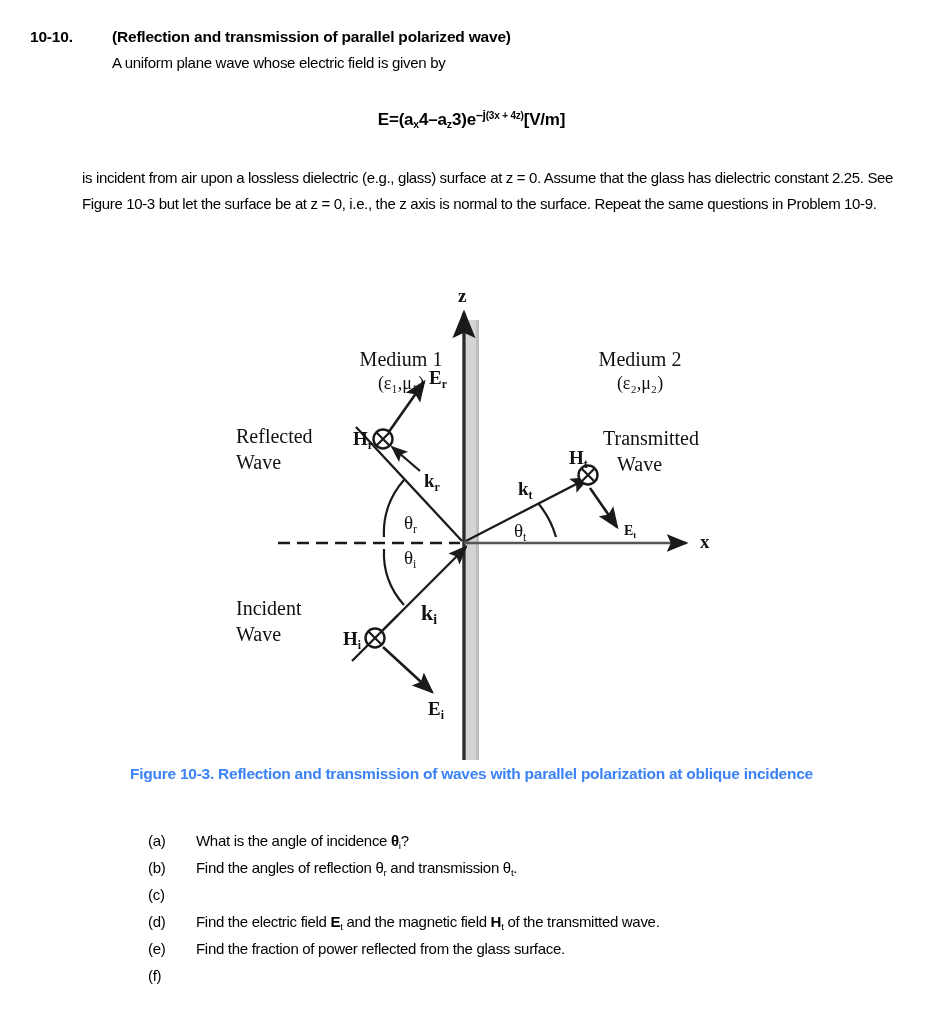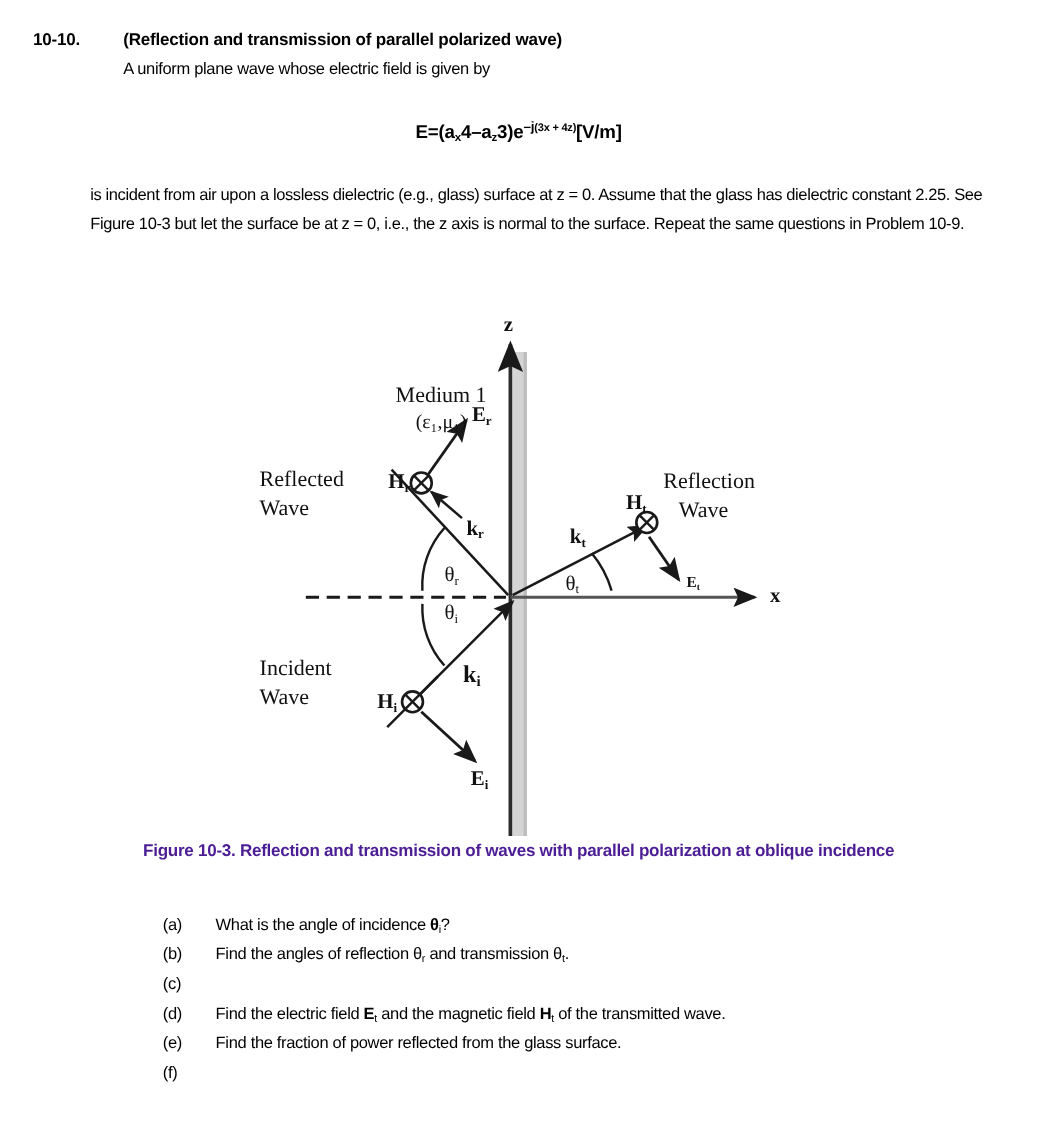--- a/index.html
+++ b/index.html
@@ -214,33 +214,37 @@
 
     <div style="position:absolute; left:700px; top:256px; font-size:19px; font-weight:bold;">
       <span>x</span>
     </div>
 
     <div style="position:absolute; left:331px; top:72px; font-size:20px; text-align:center; width:140px; line-height:24px;">
       <div>Medium 1</div>
       <div style="font-size:18px;">(ε₁,μ₁)</div>
     </div>
 
+    <div style="position:absolute; left:560px; top:72px; font-size:20px; text-align:center; width:160px; line-height:24px;">
+      <div>Medium 2</div>
+      <div style="font-size:18px;">(ε₂,μ₂)</div>
+    </div>
 
     <div style="position:absolute; left:236px; top:148px; font-size:20px; line-height:26px; text-align:left;">
       <div>Reflected</div>
       <div>Wave</div>
     </div>
 
     <div style="position:absolute; left:236px; top:320px; font-size:20px; line-height:26px; text-align:left;">
       <div>Incident</div>
       <div>Wave</div>
     </div>
 
     <div style="position:absolute; left:603px; top:150px; font-size:20px; line-height:26px; text-align:left;">
-      <div>Reflection</div>
+      <div>Transmitted</div>
       <div style="padding-left:14px;">Wave</div>
     </div>
 
     <div style="position:absolute; left:429px; top:92px; font-size:19px; font-weight:bold;">
       <span>E</span><sub style="font-size:0.62em; vertical-align:-0.3em;">r</sub>
     </div>
 
     <div style="position:absolute; left:353px; top:153px; font-size:19px; font-weight:bold;">
       <span>H</span><sub style="font-size:0.62em; vertical-align:-0.3em;">r</sub>
     </div>
@@ -281,21 +285,21 @@
       <span>θ</span><sub style="font-size:0.62em; vertical-align:-0.3em;">i</sub>
     </div>
 
     <div style="position:absolute; left:514px; top:245px; font-size:19px;">
       <span>θ</span><sub style="font-size:0.62em; vertical-align:-0.3em;">t</sub>
     </div>
 
   </div>
 </div>
 
-<div class="figure-caption" style="color: #4c1d95;">Figure 10-3. Reflection and transmission of waves with parallel polarization at oblique incidence</div>
+<div class="figure-caption" style="color: #3b82f6;">Figure 10-3. Reflection and transmission of waves with parallel polarization at oblique incidence</div>
 
 <div class="question-list">
   <div class="question-row">
     <span class="question-label">(a)</span>
     <span class="question-text"><span>What is the angle of incidence </span><b>θ</b><sub>i</sub><span>?</span></span>
   </div>
   <div class="question-row">
     <span class="question-label">(b)</span>
     <span class="question-text"><span>Find the angles of reflection </span><span>θ</span><sub>r</sub><span> and transmission </span><span>θ</span><sub>t</sub><span>.</span></span>
   </div>

